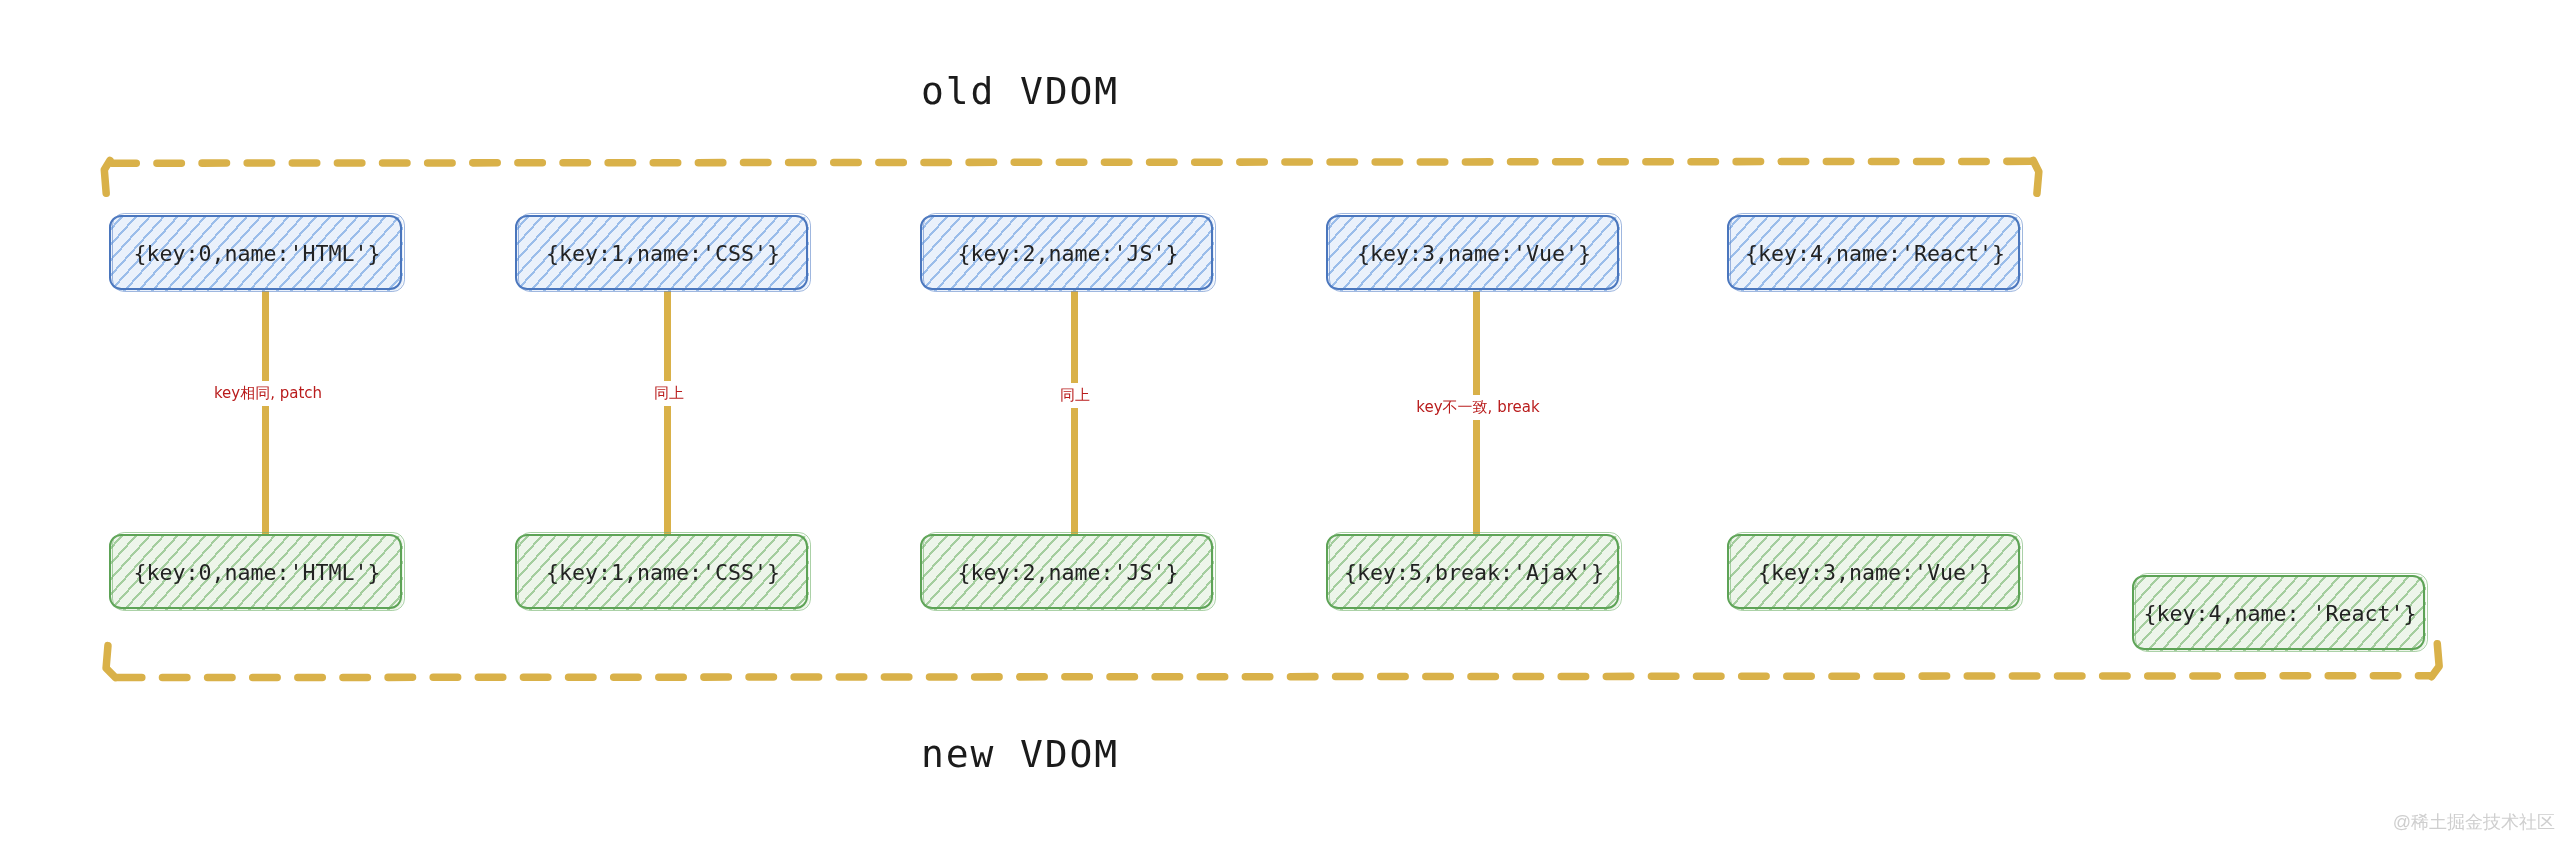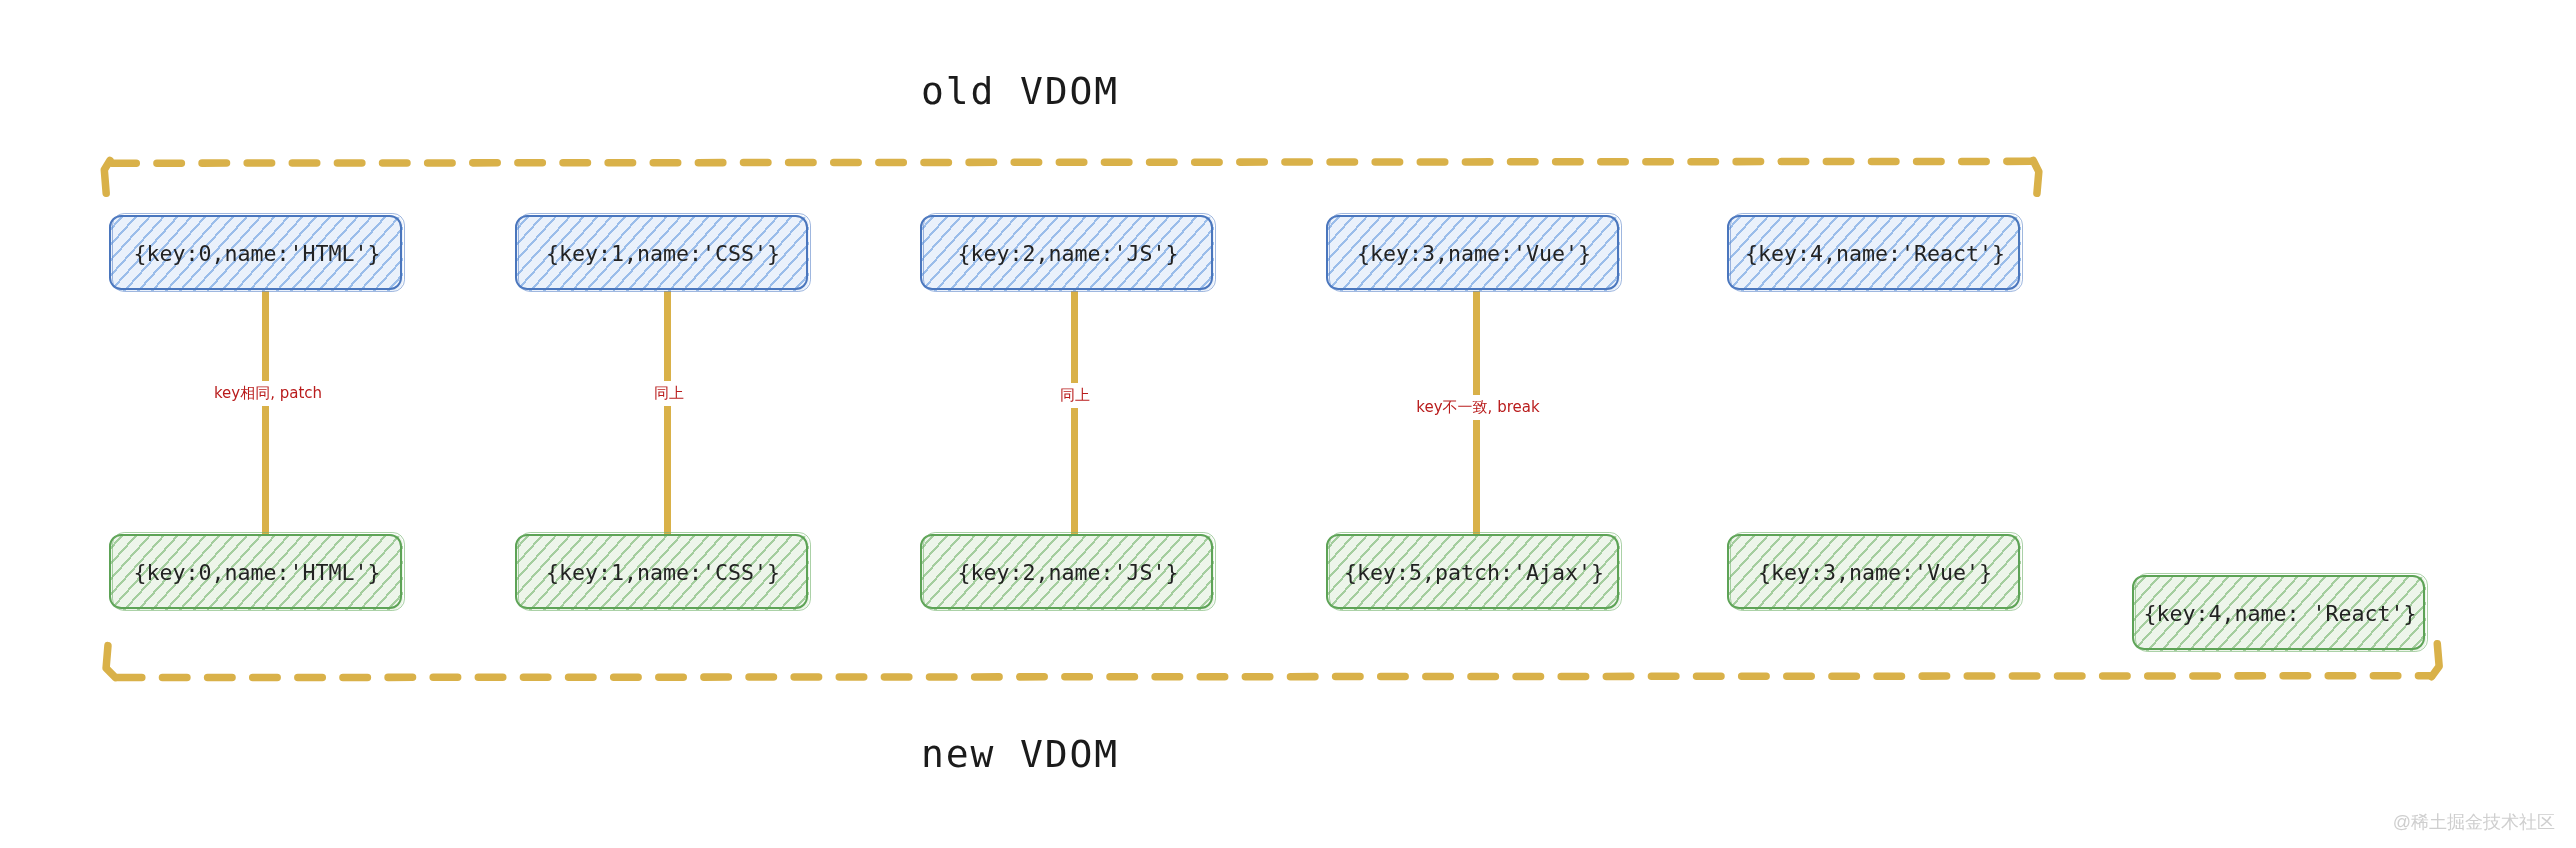--- a/index.html
+++ b/index.html
@@ -206,21 +206,21 @@
     <span class="hatch"></span>
     <span class="frame-a"></span>
     <span class="frame-b"></span>
     <span class="label">{key:2,name:'JS'}</span>
   </div>
 
   <div class="node green" style="left:1328px; top:534px; width:292px;">
     <span class="hatch"></span>
     <span class="frame-a"></span>
     <span class="frame-b"></span>
-    <span class="label">{key:5,patch:'Ajax'}</span>
+    <span class="label">{key:5,break:'Ajax'}</span>
   </div>
 
   <div class="node green" style="left:1729px; top:534px; width:292px;">
     <span class="hatch"></span>
     <span class="frame-a"></span>
     <span class="frame-b"></span>
     <span class="label">{key:3,name:'Vue'}</span>
   </div>
 
   <div class="node green" style="left:2134px; top:534px; width:292px;margin-top:41px;">

